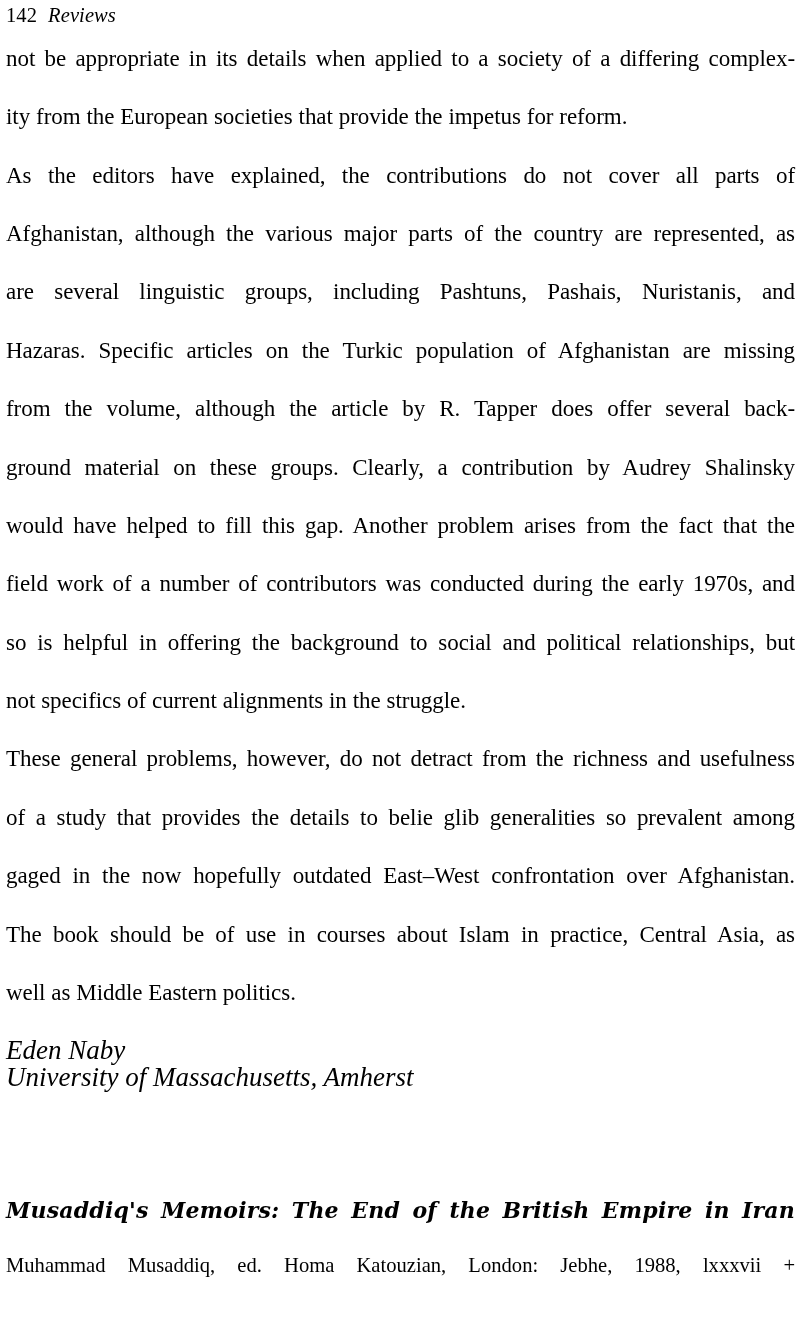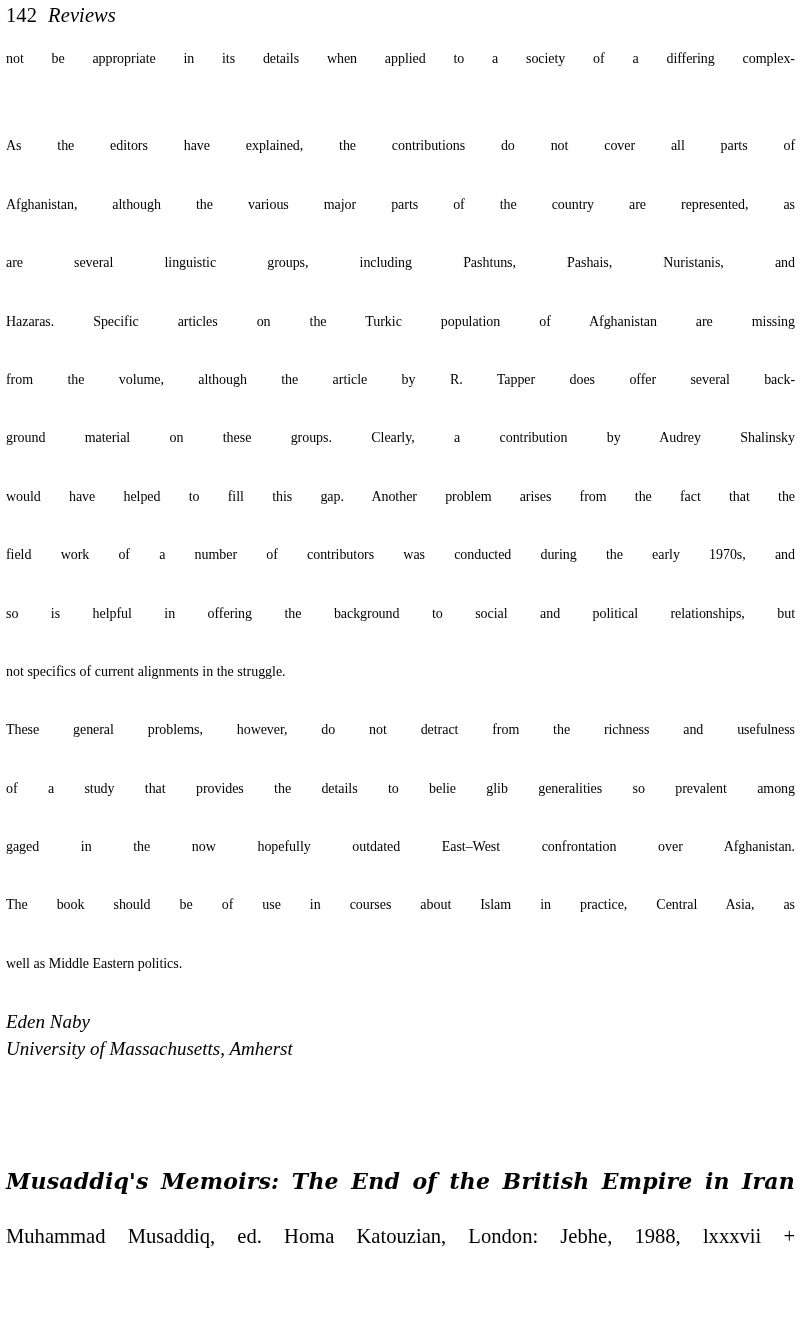--- a/index.html
+++ b/index.html
@@ -41,38 +41,38 @@
     font-style: normal;
   }
   .running-head .section-title {
     font-style: italic;
     margin-left: 11px;
   }
 
   
   p.body-par {
     margin: 0;
-    font-size: 14px;
+    font-size: 23px;
     line-height: 29.2px;
     text-align: justify;
     text-justify: inter-word;
     letter-spacing: -0.05px;
     word-spacing: 0.2px;
     hyphens: none;
   }
 
   .spacer-1 { height: 16px; }      
   .spacer-2 { height: 29px; }      
   .spacer-sig { height: 30px; }
   .spacer-big { height: 106px; }   
 
   
   .signature {
     font-style: italic;
-    font-size: 19px;
+    font-size: 27px;
     line-height: 27px;
   }
   .signature div { white-space: nowrap; }
 
   
   .review-heading {
     font-family: "DejaVu Serif", "Liberation Serif", serif;
     font-weight: bold;
     font-style: italic;
     font-size: 22px;
@@ -110,20 +110,21 @@
   <div class="content">
 
     <div class="running-head">
       <span class="folio">142</span><span class="section-title">Reviews</span>
     </div>
 
     <div class="spacer-1"></div>
 
     <p class="body-par">
       <span class="jline">not be appropriate in its details when applied to a society of a differing complex-</span>
+      <span class="jline flush">ity from the European societies that provide the impetus for reform.</span>
     </p>
 
     <div class="spacer-2"></div>
 
     <p class="body-par">
       <span class="jline">As the editors have explained, the contributions do not cover all parts of</span>
       <span class="jline">Afghanistan, although the various major parts of the country are represented, as</span>
       <span class="jline">are several linguistic groups, including Pashtuns, Pashais, Nuristanis, and</span>
       <span class="jline">Hazaras. Specific articles on the Turkic population of Afghanistan are missing</span>
       <span class="jline">from the volume, although the article by R. Tapper does offer several back-</span>

